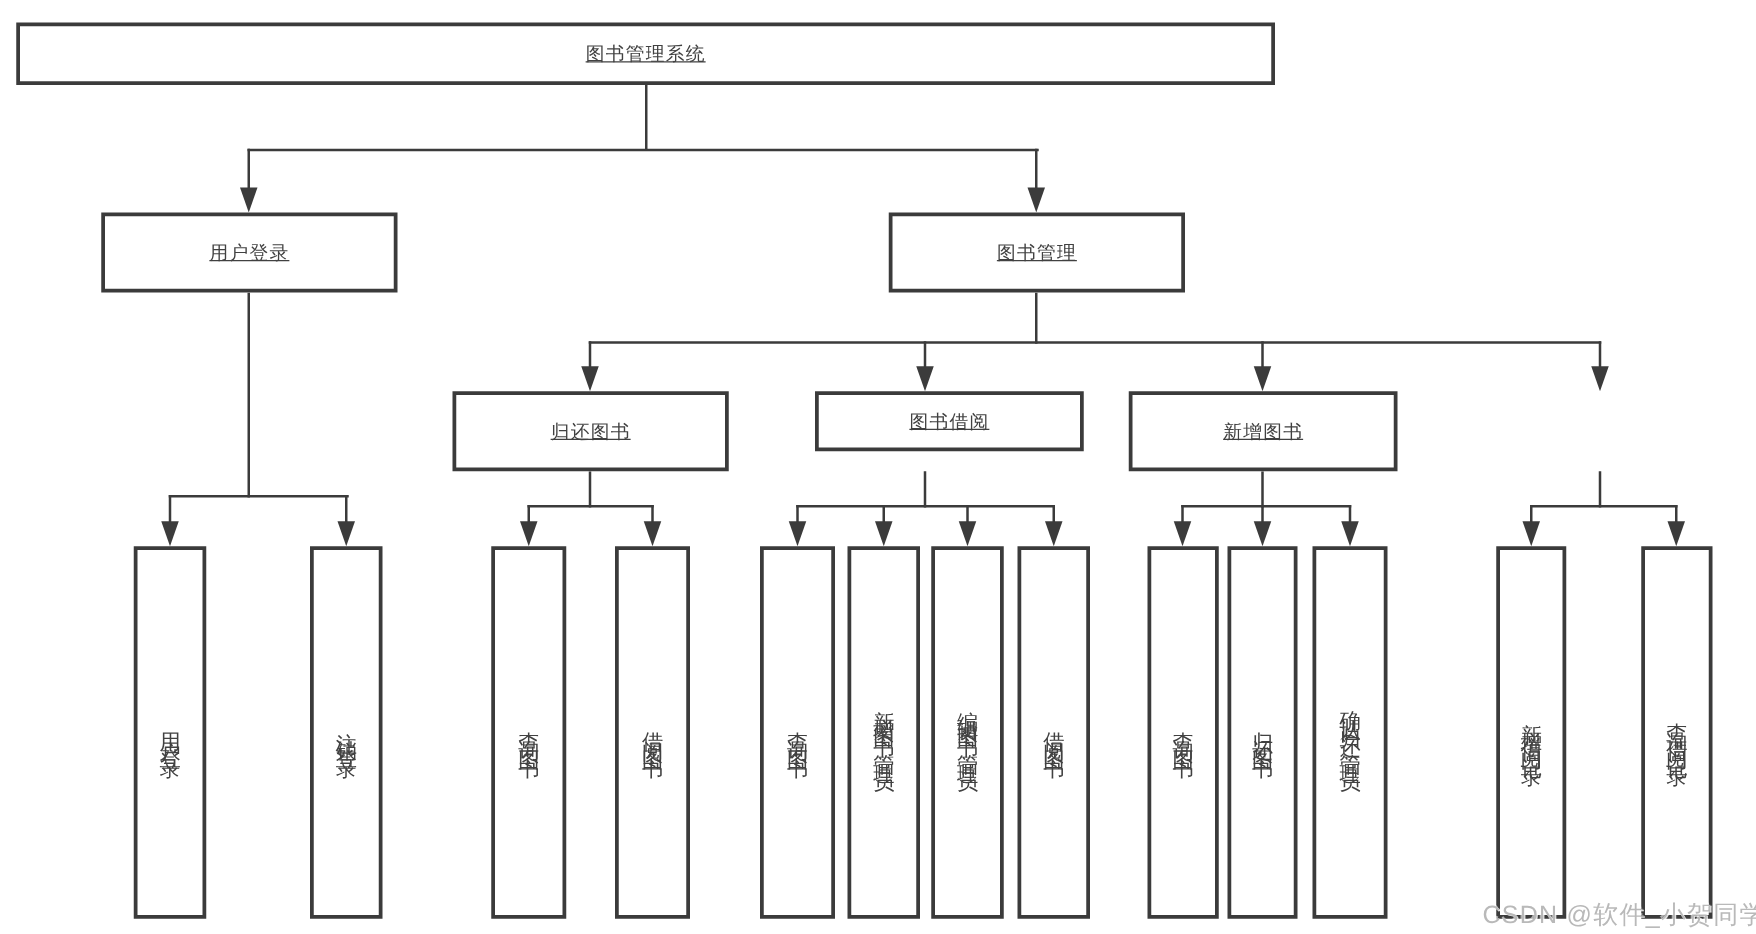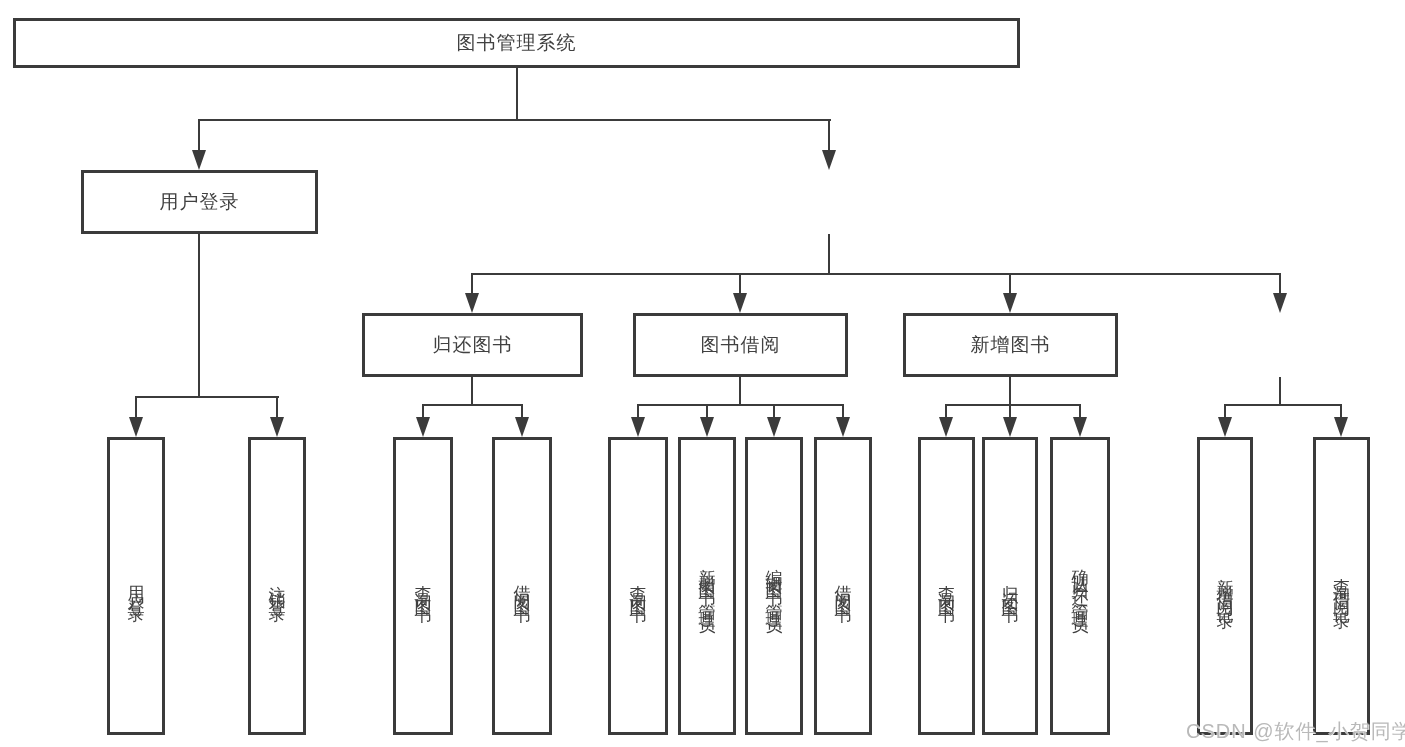--- a/index.html
+++ b/index.html
@@ -22,21 +22,21 @@
   .box {
     position: absolute;
     background: var(--box-fill);
     border: 3px solid var(--line);
     color: var(--text);
     display: flex;
     align-items: center;
     justify-content: center;
     z-index: 2;
   }
-  .hbox { font-size: 19px; letter-spacing: 1px; }
+  .hbox { font-size: 15px; letter-spacing: 1px; text-decoration: underline; }
   .vbox {
     writing-mode: vertical-rl;
     text-orientation: mixed;
     font-size: 17px;
     letter-spacing: 7px;
     line-height: 1;
   }
   .vline, .hline {
     position: absolute;
     background: var(--line);
@@ -67,24 +67,25 @@
 </style>
 </head>
 <body>
 
 <div class="canvas">
 
   <div class="box hbox" style="left:13px; top:18px; width:1007px; height:50px;">图书管理系统</div>
 
   <div class="box hbox" style="left:81px; top:170px; width:237px; height:64px;">用户登录</div>
 
+  <div class="box hbox" style="left:711px; top:170px; width:237px; height:64px;">图书管理</div>
 
   <div class="box hbox" style="left:362px; top:313px; width:221px; height:64px;">归还图书</div>
 
-  <div class="box hbox" style="left:633px; top:313px; width:215px; height:64px;">图书借阅</div>
+  <div class="box hbox" style="left:652px; top:313px; width:215px; height:48px;">图书借阅</div>
 
   <div class="box hbox" style="left:903px; top:313px; width:215px; height:64px;">新增图书</div>
 
 
   <div class="box vbox" style="left:107px; top:437px; width:58px; height:298px;">用户登录</div>
   <div class="box vbox" style="left:248px; top:437px; width:58px; height:298px;">注销登录</div>
 
   <div class="box vbox" style="left:393px; top:437px; width:60px; height:298px;">查询图书</div>
   <div class="box vbox" style="left:492px; top:437px; width:60px; height:298px;">借阅图书</div>
 

